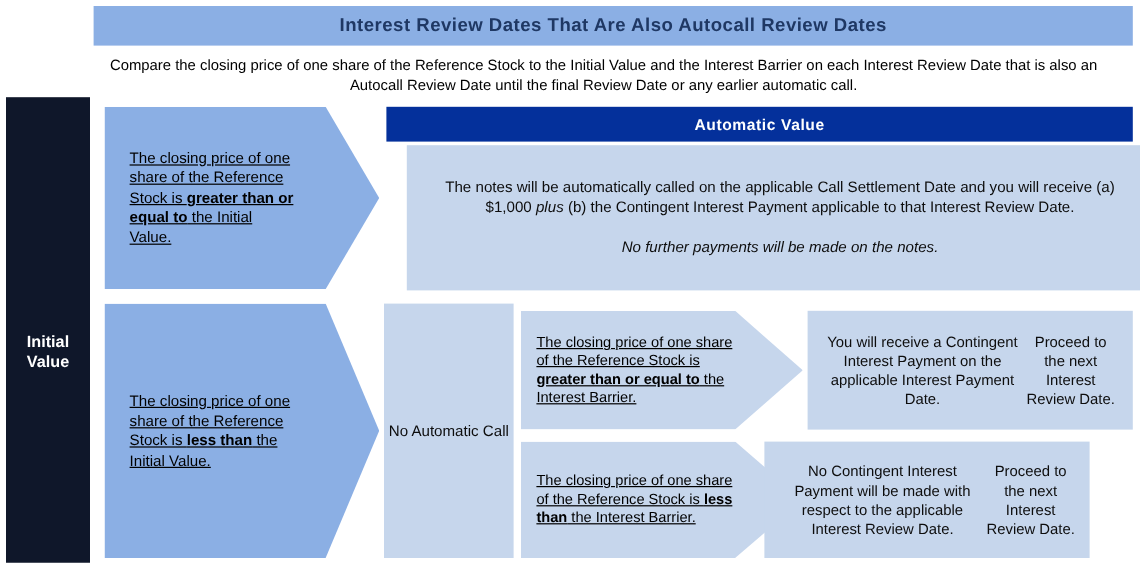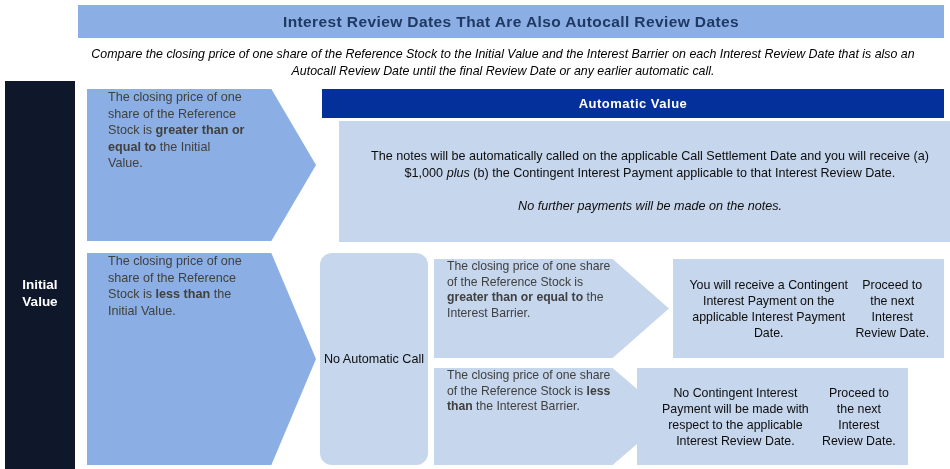--- a/index.html
+++ b/index.html
@@ -44,21 +44,20 @@
   .intro-text {
     position: absolute;
     left: 88px;
     top: 46px;
     width: 830px;
     height: 38px;
     color: #000000;
     font-size: 12.4px;
     line-height: 17px;
     text-align: center;
-    font-style: italic;
   }
 
   
   .initial-value-bar {
     position: absolute;
     left: 5px;
     top: 41px;
     width: 70px;
     height: 424px;
     background: #0f172a;
@@ -71,22 +70,23 @@
     text-align: center;
     line-height: 17px;
     margin-top: 40px;
   }
 
   
   .arrow {
     position: absolute;
     box-sizing: border-box;
     display: flex;
-    align-items: flex-start;
-    color: #404040;
+    align-items: center;
+    color: #000000;
+    text-decoration: underline;
   }
   .arrow-mid {
     background: #8BAFE4;
     clip-path: polygon(0% 0%, 80.5% 0%, 100% 50%, 80.5% 100%, 0% 100%);
   }
   .arrow-light {
     background: #C6D6EC;
     clip-path: polygon(0% 0%, 76% 0%, 100% 50%, 76% 100%, 0% 100%);
   }
 
@@ -156,21 +156,20 @@
     width: 108px;
     height: 212px;
     background: #C6D6EC;
     color: #0D0D0D;
     font-size: 12.6px;
     line-height: 17px;
     display: flex;
     align-items: center;
     justify-content: center;
     text-align: center;
-    border-radius: 12px;
   }
 
   
   .arrow-ge-barrier {
     left: 434px;
     top: 259px;
     width: 235px;
     height: 99px;
     padding: 0 58px 0 13px;
     font-size: 12.2px;

